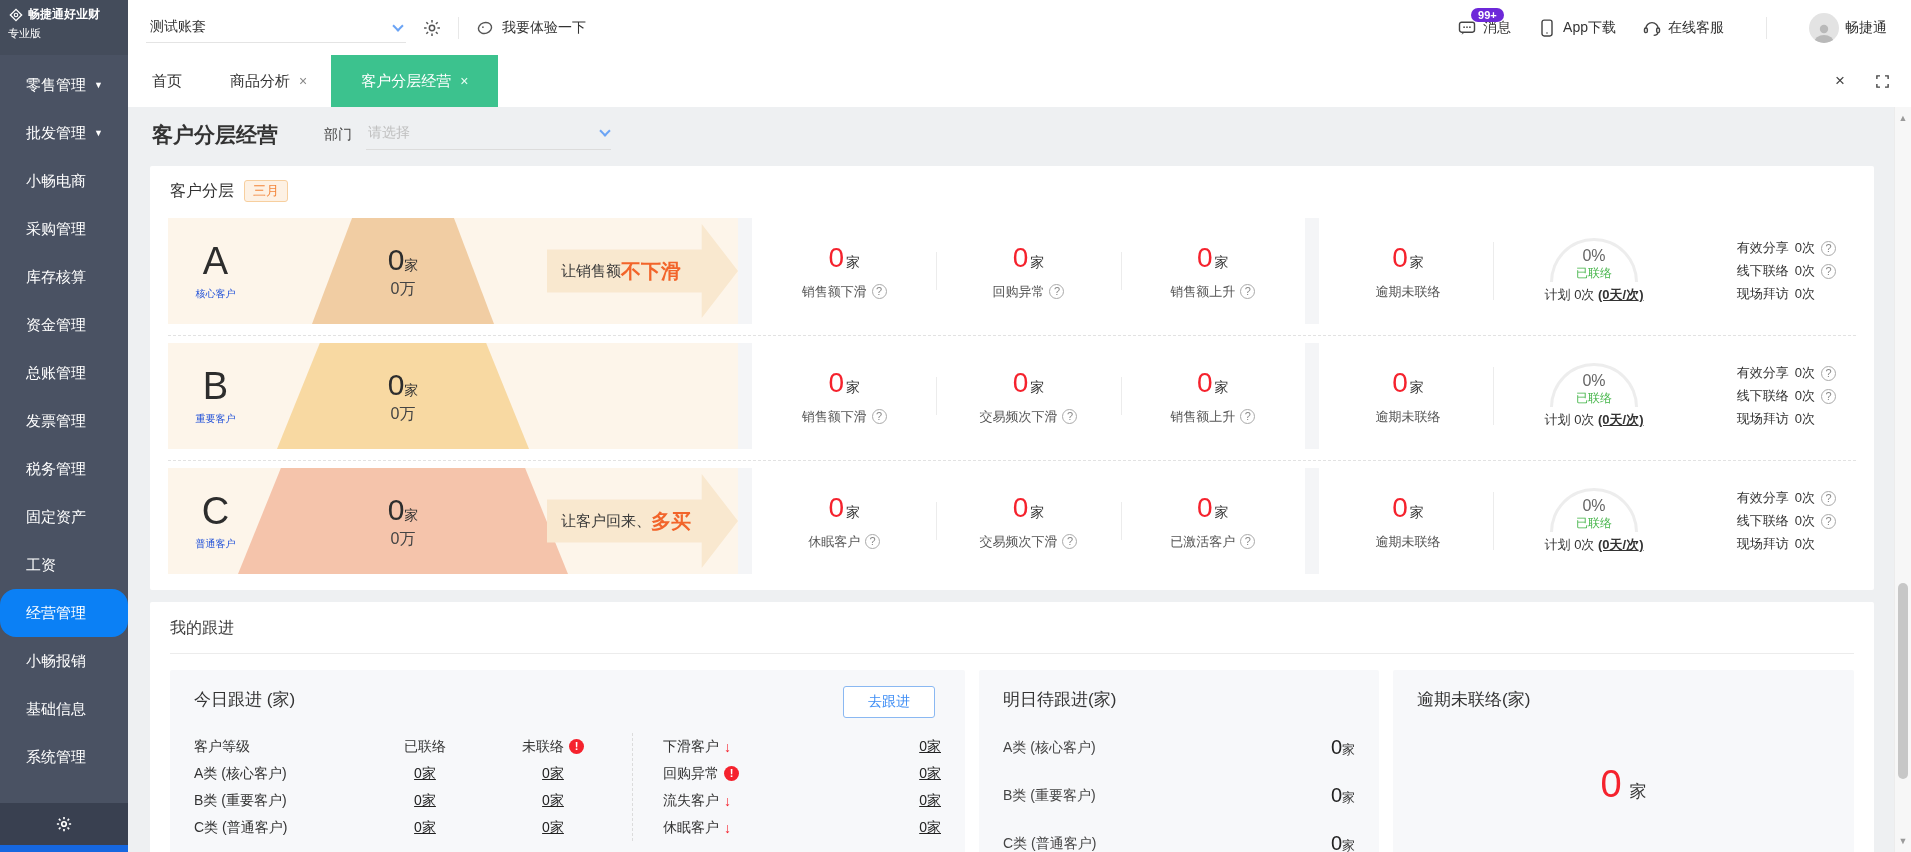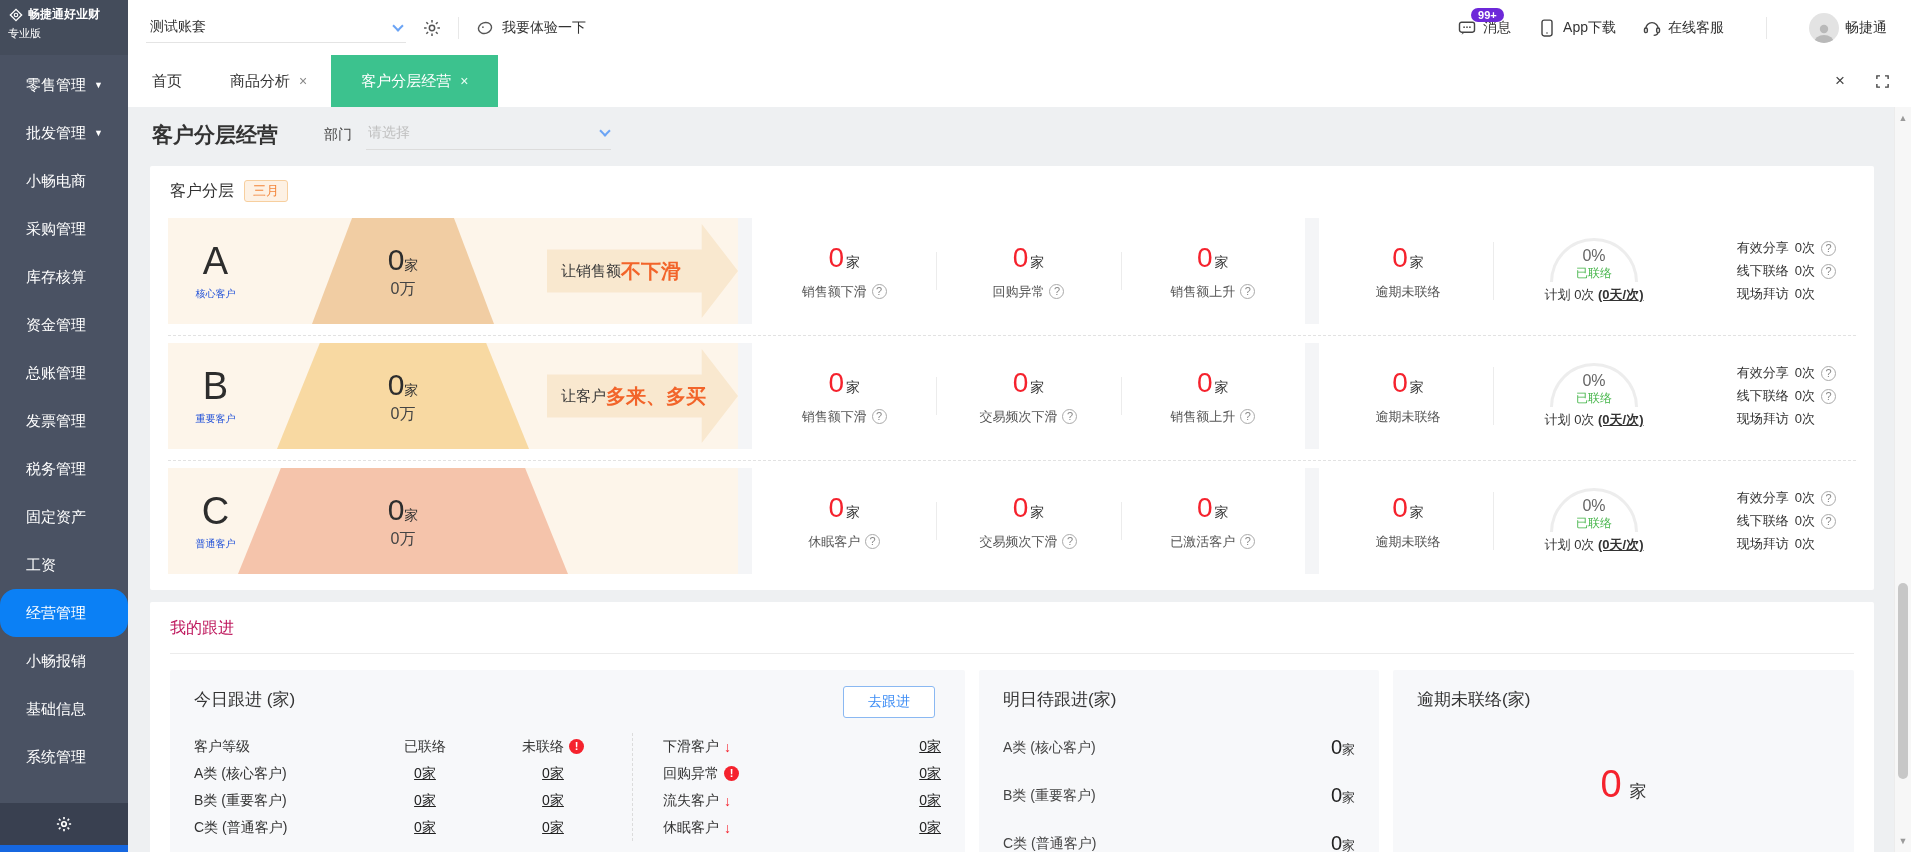--- a/index.html
+++ b/index.html
@@ -93,21 +93,21 @@
   .arc { width:88px; height:44px; border:3px solid #ededed; border-bottom:none; border-radius:88px 88px 0 0; margin:0 auto; display:flex; flex-direction:column; align-items:center; justify-content:flex-end; }
   .gpct { font-size:16px; color:#666; }
   .gcon { font-size:12px; color:#44b549; }
   .plan { font-size:13px; color:#333; margin-top:4px; white-space:nowrap; }
   .plan b { text-decoration:underline; }
   .mets { margin-left:auto; font-size:13px; color:#333; }
   .mrow { display:flex; align-items:center; gap:6px; height:23px; justify-content:flex-end; }
 
   
   .follow { margin:12px 20px 0 22px; background:#fff; border-radius:2px; padding:16px 20px 30px 20px; }
-  .fhead { font-size:16px; color:#be185d; padding-bottom:14px; border-bottom:1px solid #ececec; }
+  .fhead { font-size:16px; color:#404040; padding-bottom:14px; border-bottom:1px solid #ececec; }
   .cards { display:flex; gap:14px; margin-top:16px; }
   .gcard { background:#f7f8fa; padding:18px 24px; border-radius:2px; min-height:180px; }
   .tcard { width:795px; position:relative; }
   .mcard { width:400px; }
   .ocard { flex:1; }
   .ctitle { font-size:17px; color:#333; }
   .gobtn { position:absolute; top:16px; right:30px; background:#fff; border:1px solid #8ab8f2; color:#3f8ef5; font-size:14px; padding:6px 24px; border-radius:3px; cursor:pointer; }
   .tbl { display:flex; margin-top:22px; }
   .tleft { width:432px; }
   .trow { display:flex; height:27px; align-items:center; font-size:14px; }
@@ -406,26 +406,20 @@
               <div class="lblk">
                 <div class="ltr">B</div>
                 <div class="lname">重要客户</div>
               </div>
               <div class="twrap">
                   <div class="trap trap-b">
                 <div class="tcount"><span class="big">0</span><span class="unit">家</span></div>
                 <div class="tamt"><span>0</span><span>万</span></div>
               </div>
                 </div>
-              <div class="azone">
-                  <div class="arrow">
-                <span class="sp">让客户</span>
-                    <span class="sh">多来、多买</span>
-              </div>
-                </div>
             </div>
             <div class="scard">
               <div class="stat">
                 <div class="sv"><span class="rnum">0</span><span class="sunit">家</span></div>
                 <div class="slbl">
                     <span>销售额下滑</span>
                     <span class="help"></span>
                   </div>
               </div>
               <div class="stat">
@@ -482,20 +476,26 @@
           <div class="srow">
             <div class="band">
               <div class="lblk">
                 <div class="ltr">C</div>
                 <div class="lname">普通客户</div>
               </div>
               <div class="twrap">
                   <div class="trap trap-c">
                 <div class="tcount"><span class="big">0</span><span class="unit">家</span></div>
                 <div class="tamt"><span>0</span><span>万</span></div>
+              </div>
+                </div>
+              <div class="azone">
+                  <div class="arrow">
+                <span class="sp">让客户回来、</span>
+                    <span class="sh">多买</span>
               </div>
                 </div>
             </div>
             <div class="scard">
               <div class="stat">
                 <div class="sv"><span class="rnum">0</span><span class="sunit">家</span></div>
                 <div class="slbl">
                     <span>休眠客户</span>
                     <span class="help"></span>
                   </div>

